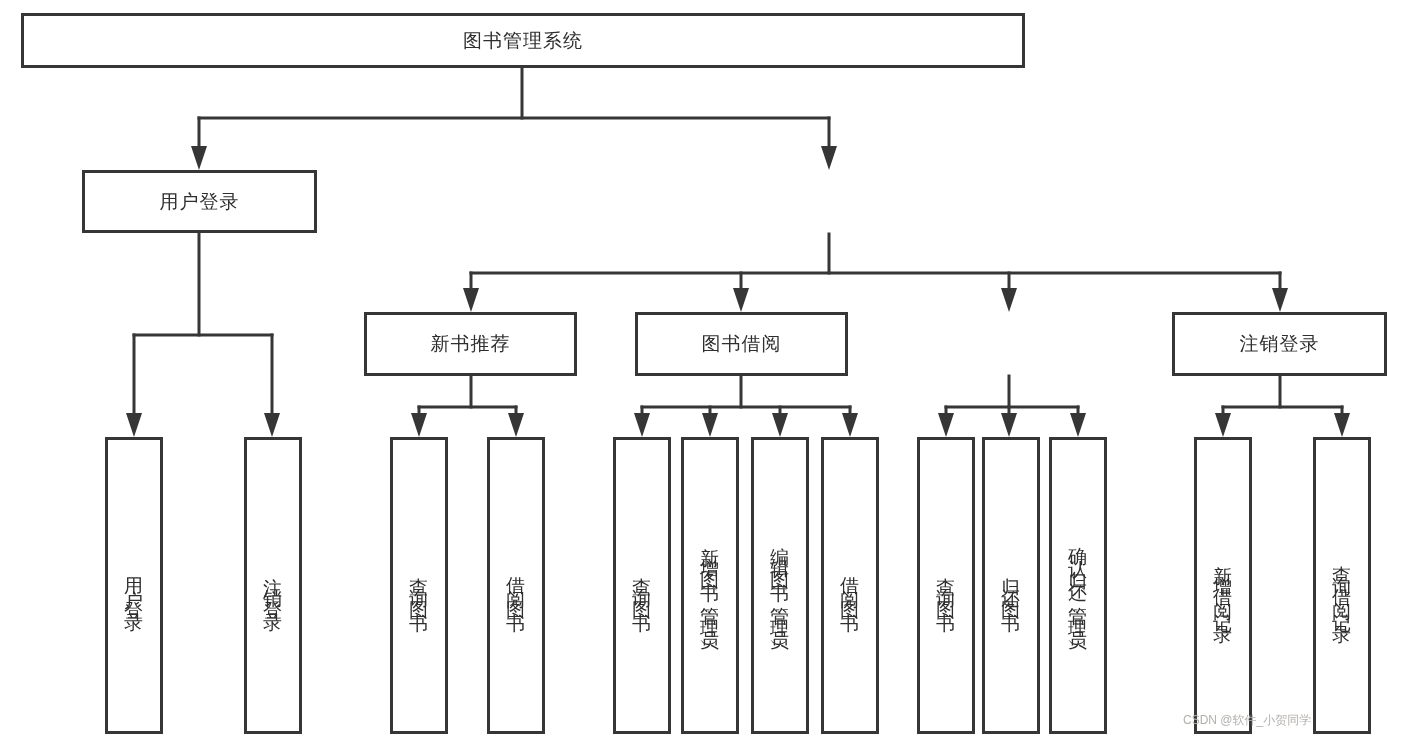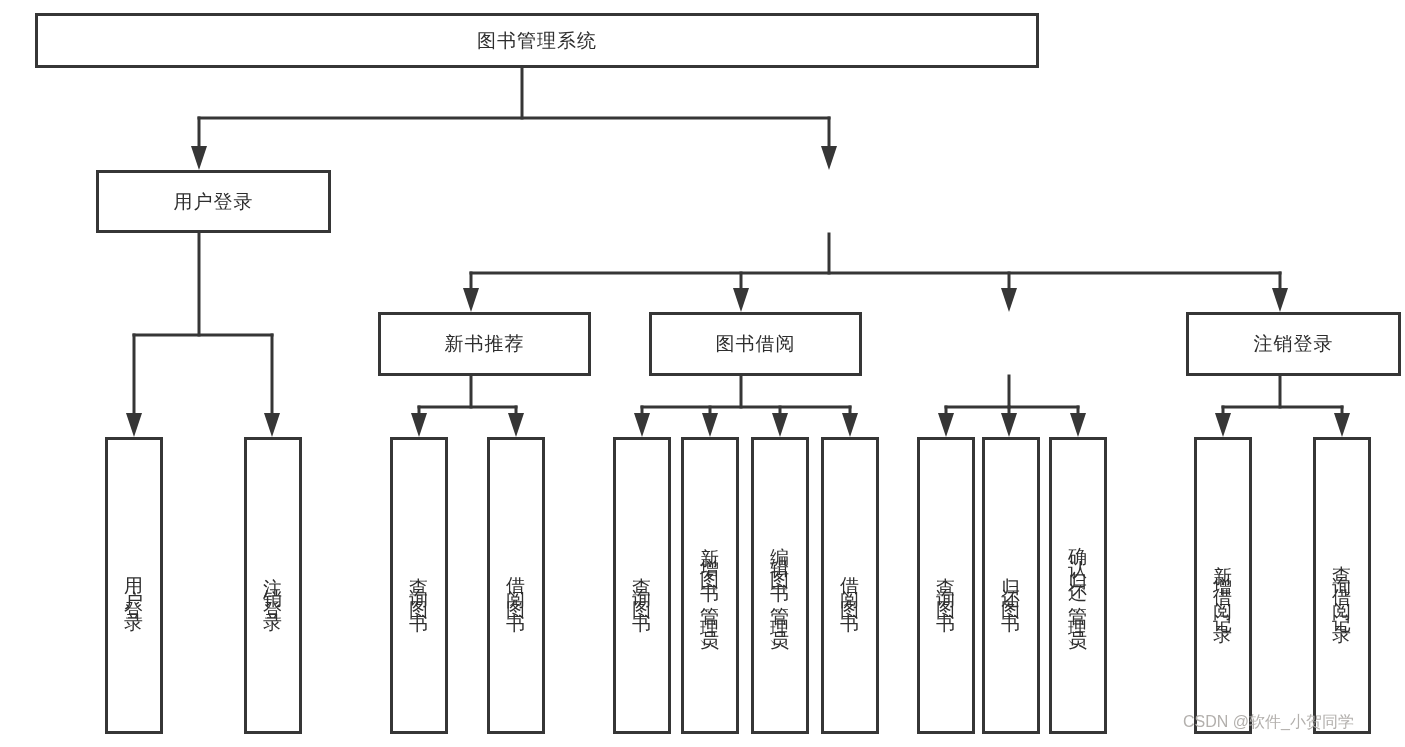--- a/index.html
+++ b/index.html
@@ -31,21 +31,20 @@
   }
   .node{
     position:absolute;z-index:2;
     box-sizing:border-box;
     border:3px solid var(--line-color);
     background:var(--bg-color);
     display:flex;align-items:center;justify-content:center;
     font-size:19px;
     letter-spacing:1px;
     color:var(--text-color);
-    margin-left:14px;
   }
   .leaf{
     position:absolute;z-index:2;
     top:437px;width:58px;height:297px;
     box-sizing:border-box;
     border:3px solid var(--line-color);
     background:var(--bg-color);
     display:flex;align-items:center;justify-content:center;
   }
   .vtext{
@@ -53,21 +52,21 @@
     text-orientation:mixed;
     font-size:19px;
     line-height:1;
     letter-spacing:12px;
     color:var(--text-color);
     white-space:nowrap;
   }
   .watermark{
     position:absolute;z-index:5;
     left:1183px;top:712px;width:215px;
-    font-size:16px;
+    font-size:12px;
     color:var(--wm-color);
     white-space:nowrap;
   }
 </style>
 </head>
 <body>
 
 <div class="canvas">
 
   <svg class="connectors" width="1405" height="747" viewBox="0 0 1405 747">

